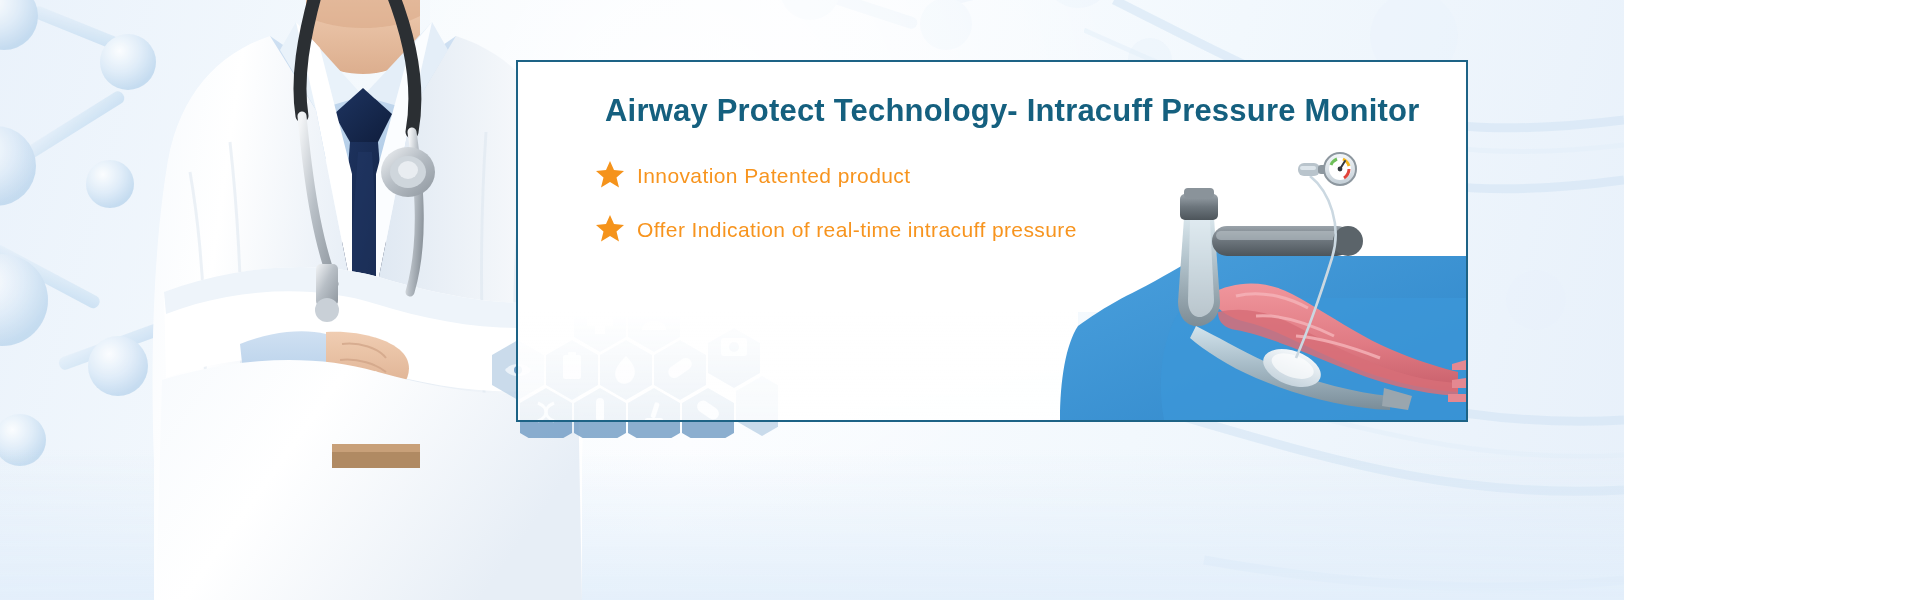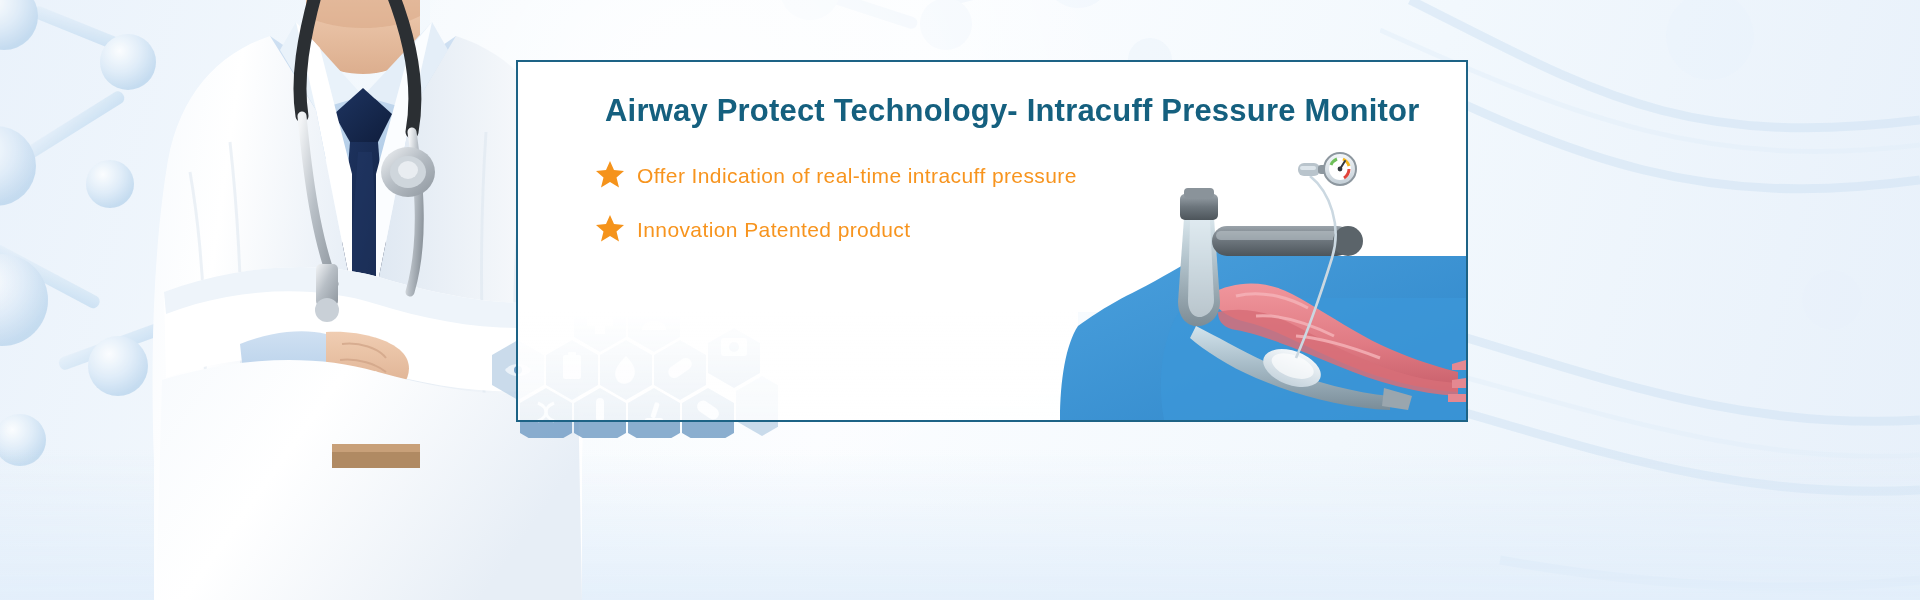--- a/index.html
+++ b/index.html
@@ -1,21 +1,21 @@
 <!DOCTYPE html>
 <html><head>
 <meta charset="utf-8">
 <style>
   html,body{margin:0;padding:0;}
   body{
     width:1920px;height:600px;overflow:hidden;
     font-family:"Liberation Sans", sans-serif;
     background:#ffffff;
   }
-  .banner{position:relative;width:1920px;height:600px;overflow:hidden;
+  .banner{position:relative;width:1624px;height:600px;overflow:hidden;
     background:linear-gradient(105deg,#eaf2fb 0%,#f4f9fd 22%,#fbfdff 45%,#f2f8fd 70%,#e7f0fa 100%);}
 
   
   .bg-layer{position:absolute;inset:0;}
   .dna-band{position:absolute;right:0;top:0;width:540px;height:600px;opacity:.55;}
   .mol-left{position:absolute;left:-40px;top:-30px;width:360px;height:540px;opacity:.85;}
   .mol-top{position:absolute;left:760px;top:-60px;width:420px;height:240px;opacity:.5;}
   .sheen{position:absolute;left:430px;top:0;width:760px;height:600px;
     background:radial-gradient(ellipse at 35% 20%, rgba(255,255,255,.95) 0%, rgba(255,255,255,0) 62%);}
   .bottom-glow{position:absolute;left:0;bottom:0;width:1920px;height:150px;
@@ -286,28 +286,28 @@
   <div class="panel"></div>
 
   <div class="title">Airway Protect Technology- Intracuff Pressure Monitor</div>
 
   <div class="bullets">
 
     <div class="bullet">
       <svg class="star" viewBox="0 0 28 28">
         <polygon points="14,1 18,10 28,11 20.5,17.6 23,27.5 14,22 5,27.5 7.5,17.6 0,11 10,10" fill="#f5931b"></polygon>
       </svg>
-      <div class="btext">Offer Indication of real-time intracuff pressure</div>
+      <div class="btext">Innovation Patented product</div>
     </div>
 
     <div class="bullet">
       <svg class="star" viewBox="0 0 28 28">
         <polygon points="14,1 18,10 28,11 20.5,17.6 23,27.5 14,22 5,27.5 7.5,17.6 0,11 10,10" fill="#f5931b"></polygon>
       </svg>
-      <div class="btext">Innovation Patented product</div>
+      <div class="btext">Offer Indication of real-time intracuff pressure</div>
     </div>
 
 
   </div>
 
   <svg class="illus" viewBox="0 0 406 290">
     <defs>
       <linearGradient id="tissue" x1="0" y1="0" x2="0" y2="1">
         <stop offset="0%" stop-color="#f0969c"></stop>
         <stop offset="55%" stop-color="#e07b84"></stop>

